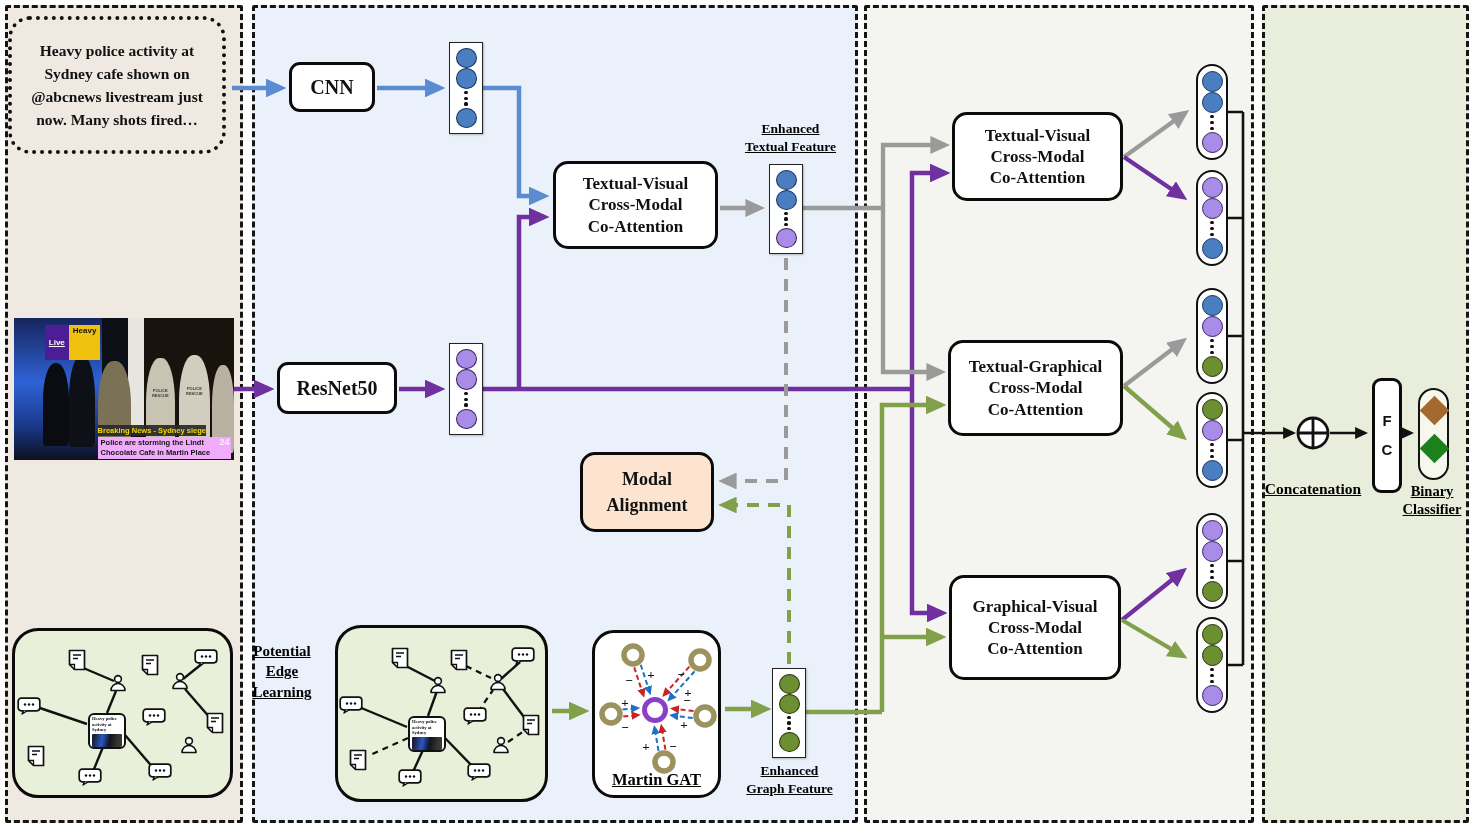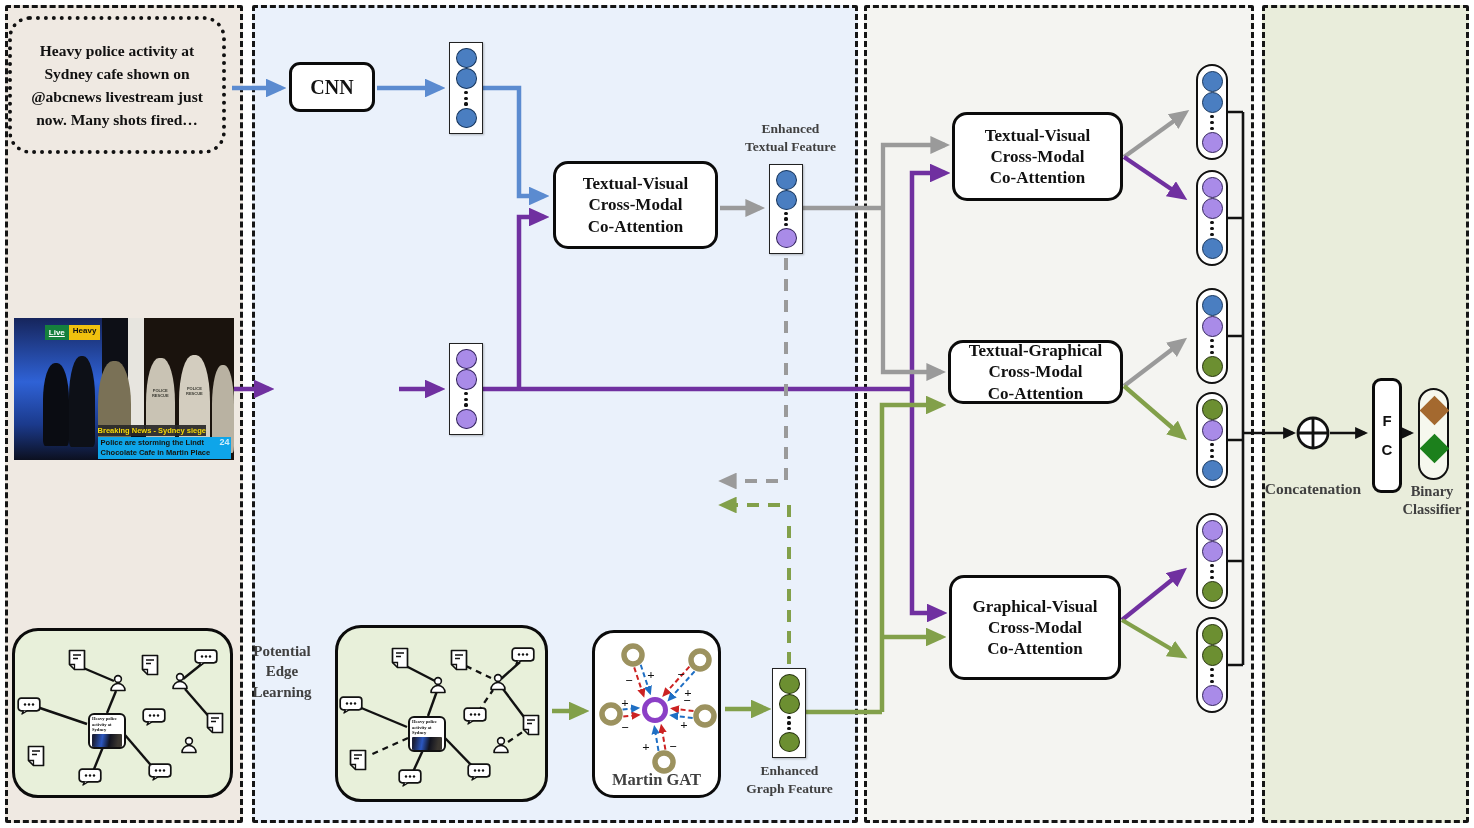--- a/index.html
+++ b/index.html
@@ -9,21 +9,21 @@
   #panel-input{left:5px;top:5px;width:238px;height:818px;background:#efe9e2;}
   #panel-extract{left:252px;top:5px;width:606px;height:818px;background:#eaf1fb;}
   #panel-coattn{left:864px;top:5px;width:390px;height:818px;background:#f4f4f1;}
   #panel-class{left:1262px;top:5px;width:207px;height:818px;background:#e9eddb;}
 
   .overlay{position:absolute;left:0;top:0;width:1474px;height:828px;z-index:2;pointer-events:none;}
 
   .box{position:absolute;z-index:3;background:#fff;border:3.5px solid #0b0b0b;border-radius:15px;
        display:flex;align-items:center;justify-content:center;text-align:center;
        font-weight:bold;color:#111;box-sizing:border-box;white-space:pre-line;}
-  .lbl{position:absolute;z-index:3;font-weight:bold;color:#404040;text-align:center;white-space:pre-line;}
+  .lbl{position:absolute;z-index:3;font-weight:bold;color:#000000;text-align:center;white-space:pre-line;text-decoration:underline;}
 
   .tweetbox{position:absolute;left:8px;top:16px;width:218px;height:138px;z-index:3;
             border:4px dotted #111;border-radius:22px;display:flex;align-items:center;justify-content:center;
             font-weight:bold;font-size:15.5px;line-height:1.5;text-align:center;color:#111;box-sizing:border-box;padding:6px;}
 
   
   .vec{position:absolute;z-index:3;width:34px;background:#fff;border:1.6px solid #222;box-sizing:border-box;
        display:flex;flex-direction:column;align-items:center;justify-content:space-between;padding:5px 0;
        box-shadow:1px 1px 2px rgba(0,0,0,.25);}
   .pill{position:absolute;z-index:3;width:32px;height:96px;background:#fff;border:2px solid #111;border-radius:17px;
@@ -50,25 +50,25 @@
   #gat-label{position:absolute;left:592px;top:770px;width:129px;z-index:4;font-size:16.5px;}
 
   
   .photo{position:absolute;left:14px;top:318px;width:220px;height:142px;z-index:3;background:#0d0f16;overflow:hidden;}
   .photo .blueband{position:absolute;left:0;top:0;width:40%;height:100%;
       background:linear-gradient(180deg,#16255c 0%,#2f62d6 45%,#1b3a8c 75%,#0c1020 100%);}
   .photo .pillar{position:absolute;left:52%;top:0;width:7%;height:78%;background:#e7e5df;}
   .photo .rightwall{position:absolute;right:0;top:0;width:41%;height:100%;background:#1a130d;}
   .fig{position:absolute;border-radius:45% 45% 8% 8%;}
   .badge-live{position:absolute;left:14%;top:5%;font-family:"Liberation Sans",sans-serif;font-size:8px;font-weight:bold;display:flex;}
-  .badge-live .b1{background:#15803d;color:#fff;padding:3px 4px;text-decoration:underline;}
+  .badge-live .b1{background:#4c1d95;color:#fff;padding:13px 4px;text-decoration:underline;}
   .badge-live .b2{background:#f0c10e;color:#111;padding:1px 4px;}
   .breaking{position:absolute;left:38%;top:75%;background:rgba(40,40,40,.92);color:#f5d90a;
             font-family:"Liberation Sans",sans-serif;font-size:7.5px;font-weight:bold;padding:1px 0;white-space:nowrap;}
-  .caption{position:absolute;left:38%;top:84%;width:58%;background:#0ea5e9;color:#15150f;
+  .caption{position:absolute;left:38%;top:84%;width:58%;background:#f0abfc;color:#15150f;
            font-family:"Liberation Sans",sans-serif;font-size:7.5px;font-weight:bold;line-height:1.3;padding:1px 3px;}
   .watermark{position:absolute;right:2%;top:84%;color:rgba(255,255,255,.8);font-family:"Liberation Sans",sans-serif;font-size:9px;font-weight:bold;}
   .jacket{position:absolute;color:#3b3b33;font-size:4px;font-weight:bold;font-family:"Liberation Sans",sans-serif;text-align:center;width:100%;top:30%;}
 
   
   #fc-box{border-radius:9px;font-family:"Liberation Sans",sans-serif;font-size:15px;line-height:1.9;}
   .cpill{position:absolute;left:1418px;top:388px;width:31px;height:92px;z-index:3;background:#f6f8ee;
          border:2.4px solid #111;border-radius:16px;box-sizing:border-box;}
   .diamond{position:absolute;width:21px;height:21px;left:3.5px;transform:rotate(45deg);}
   .d-brown{top:10px;background:var(--diamond-brown);}
@@ -218,23 +218,26 @@
         <use href="#ic-bubble" x="129" y="135" width="24" height="18"></use>
       </g>
     </svg>
     <div class="minicard" style="left:70px;top:88px;">
       <div class="mtxt">Heavy police activity at Sydney</div>
       <div class="mimg"></div>
     </div>
   </div>
 
   <div class="box" style="left:289px;top:62px;width:86px;height:50px;font-size:20px;border-width:3px;border-radius:11px;">CNN</div>
+  <div class="box" style="left:277px;top:362px;width:120px;height:52px;font-size:20px;border-width:3px;border-radius:11px;">ResNet50</div>
   <div class="box" style="left:553px;top:161px;width:165px;height:88px;font-size:17px;line-height:1.25;">Textual-Visual
 Cross-Modal
 Co-Attention</div>
+  <div class="box" style="left:580px;top:452px;width:134px;height:80px;font-size:18px;line-height:1.45;background:var(--modal-fill);">Modal
+Alignment</div>
 
   <div id="gat-box">
     <svg width="122" height="161" viewBox="0 0 122 161">
       <g stroke-dasharray="5 3" stroke-width="2" fill="none">
         <path d="M39.2 34.4 L48.5 62.5" stroke="#cc2222" marker-end="url(#mkR)"></path>
         <path d="M45.7 31.8 L55.0 59.9" stroke="#1f6fc4" marker-end="url(#mkBlu)"></path>
         <path d="M94.4 33.6 L68.8 62.1" stroke="#cc2222" marker-end="url(#mkR)"></path>
         <path d="M99.6 38.3 L74.0 66.7" stroke="#1f6fc4" marker-end="url(#mkBlu)"></path>
         <path d="M28.3 83.4 L43.4 82.0" stroke="#cc2222" marker-end="url(#mkR)"></path>
         <path d="M27.6 76.4 L42.8 75.1" stroke="#1f6fc4" marker-end="url(#mkBlu)"></path>
@@ -312,21 +315,21 @@
 Textual Feature</div>
   <div class="lbl" style="left:717px;top:762px;width:145px;font-size:13.5px;line-height:1.3;">Enhanced
 Graph Feature</div>
   <div class="lbl" style="left:244px;top:641px;width:76px;font-size:15px;line-height:1.35;">Potential
 Edge
 Learning</div>
 
   <div class="box" style="left:952px;top:112px;width:171px;height:89px;font-size:17px;line-height:1.25;">Textual-Visual
 Cross-Modal
 Co-Attention</div>
-  <div class="box" style="left:948px;top:340px;width:175px;height:64px;font-size:17px;line-height:1.25;">Textual-Graphical
+  <div class="box" style="left:948px;top:340px;width:175px;height:96px;font-size:17px;line-height:1.25;">Textual-Graphical
 Cross-Modal
 Co-Attention</div>
   <div class="box" style="left:949px;top:575px;width:172px;height:105px;font-size:17px;line-height:1.25;">Graphical-Visual
 Cross-Modal
 Co-Attention</div>
 
   <div class="pill" style="left:1196px;top:64px;">
       <div class="vcircle vc-blue"></div>
       <div class="vcircle vc-blue"></div>
       <div class="vdots">

